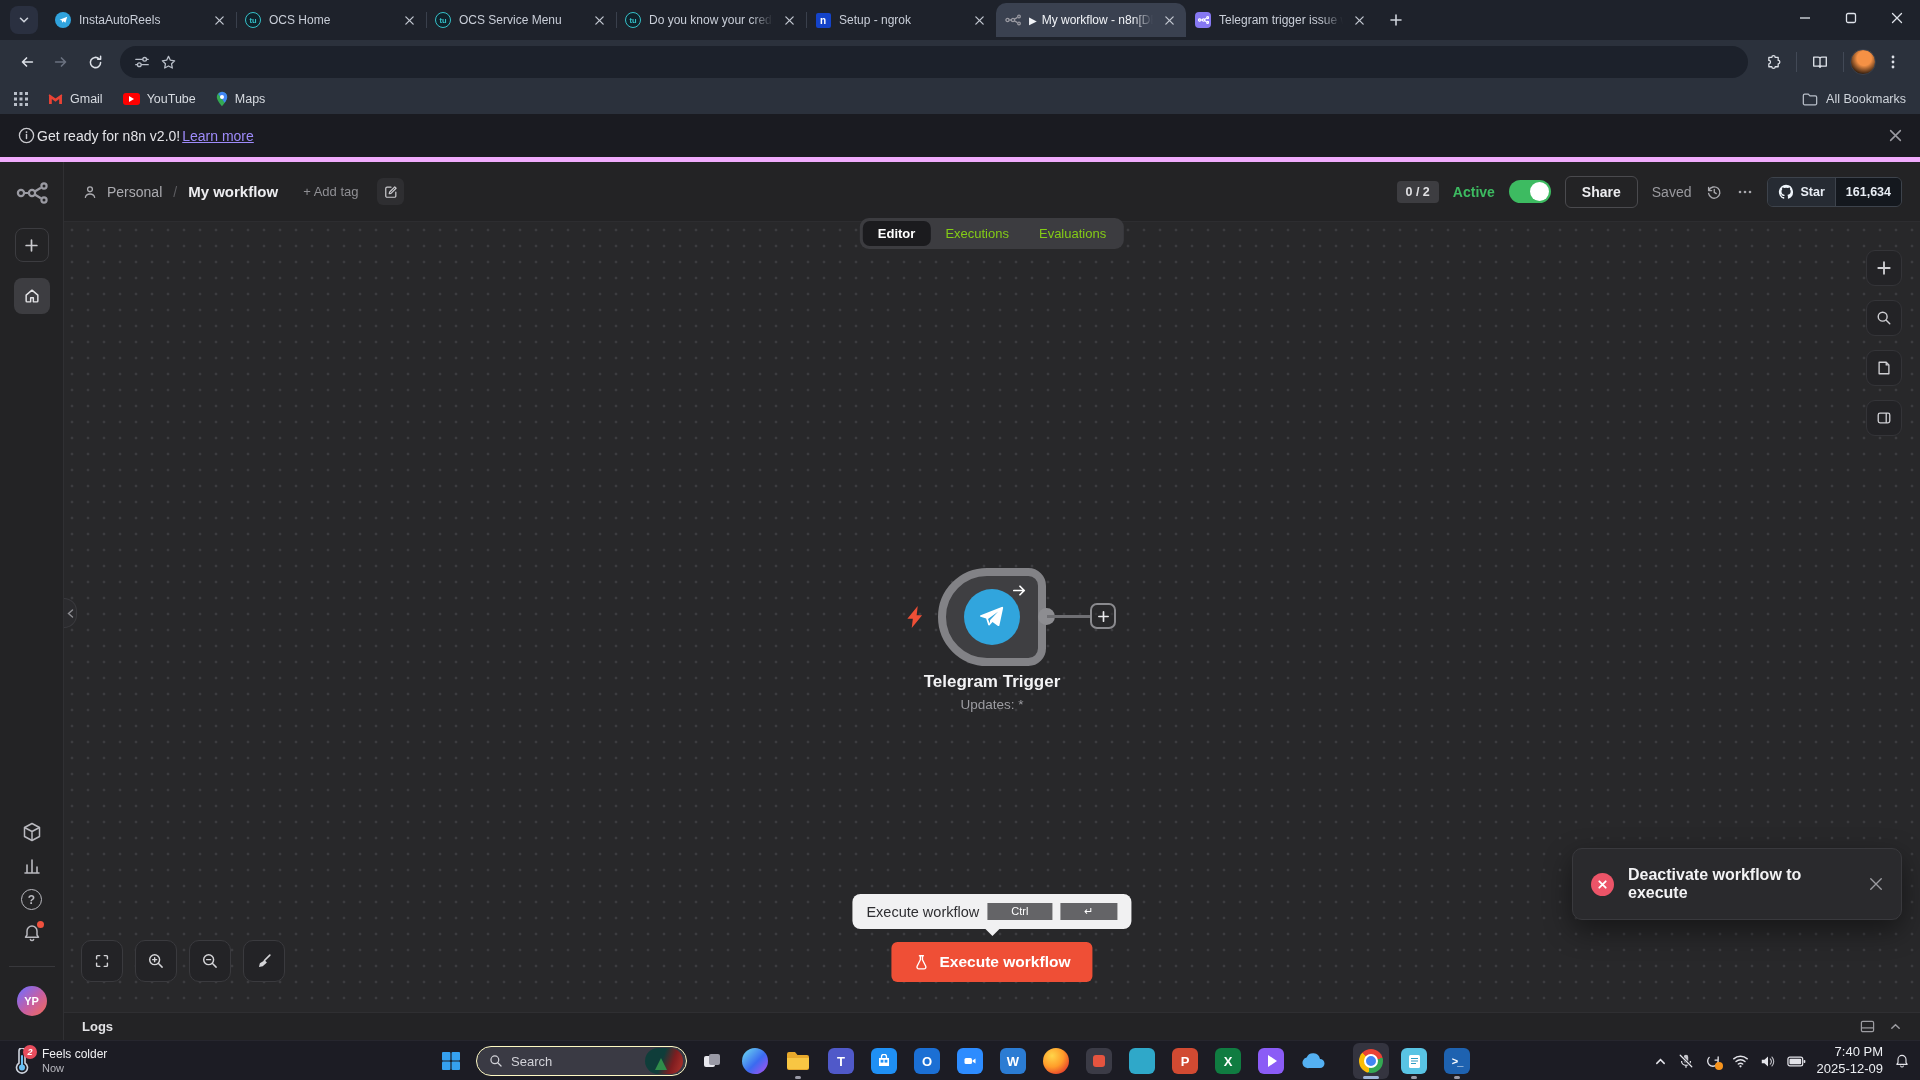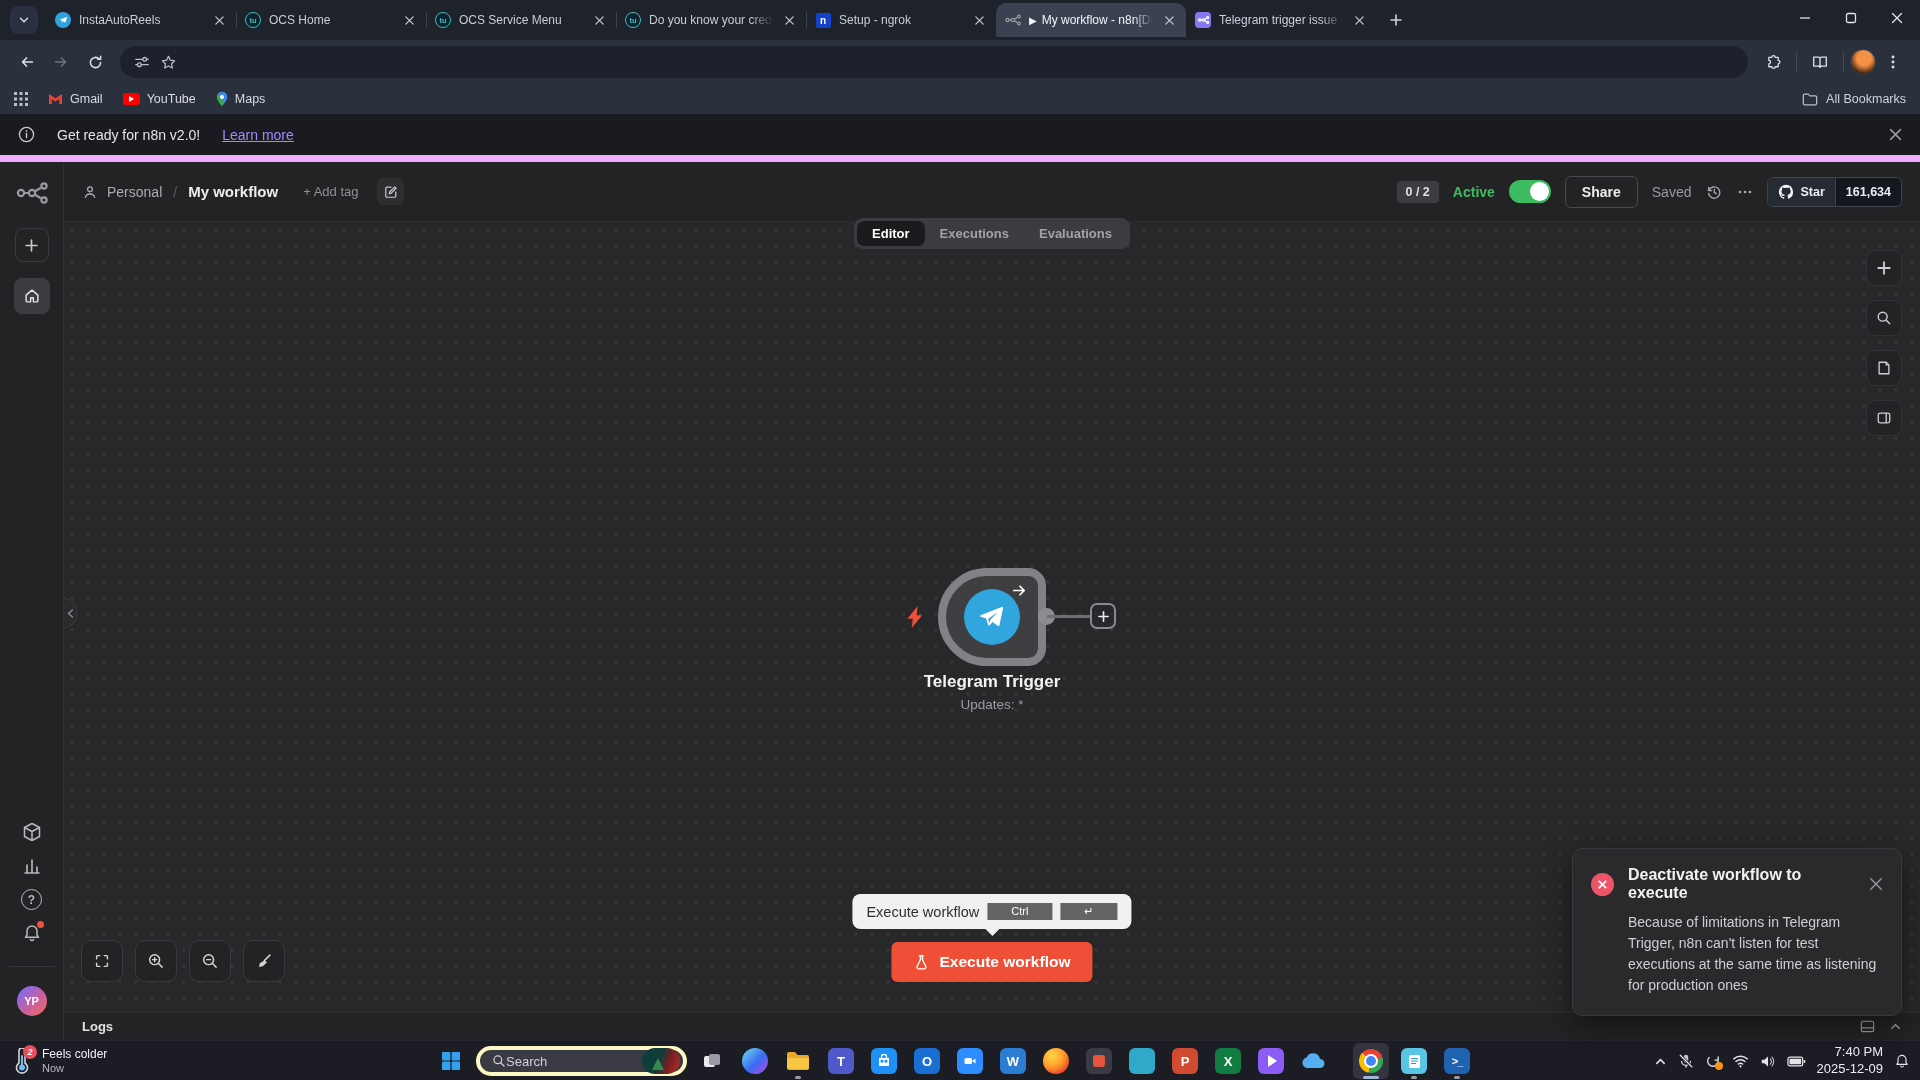--- a/index.html
+++ b/index.html
@@ -39,21 +39,21 @@
   .profile-avatar{width:26px;height:26px;border-radius:50%;background:radial-gradient(circle at 55% 35%,#f59145 0 35%,#23150b 80%);border:1px solid #3a404c;flex:none}
 
   
   #bmbar{height:30px;background:#2b313c;display:flex;align-items:center;padding:0 14px;gap:20px;font-size:12.5px;color:#d7dbe1}
   .bm{display:flex;align-items:center;gap:7px}
   #bmbar .right{margin-left:auto;display:flex;align-items:flex-start;gap:8px;color:#cfd4db}
   .yt-icon{width:17px;height:12px;background:#f00;border-radius:3px;display:grid;place-items:center}
   .yt-icon i{width:0;height:0;border-left:5px solid #fff;border-top:3px solid transparent;border-bottom:3px solid transparent}
 
   
-  #banner{height:48px;background:#1a1b21;border-bottom:7px solid #f0abfc;display:flex;align-items:center;padding:0 18px;font-size:14px;color:#e4e4e8;gap:22px}
+  #banner{height:48px;background:#1a1b21;border-bottom:5px solid #f0abfc;display:flex;align-items:center;padding:0 18px;font-size:14px;color:#e4e4e8;gap:2px}
   .banner-link{color:var(--link-purple);text-decoration:underline;cursor:pointer}
   .banner-close{margin-left:auto;color:#9a9aa1}
 
   
   #app{display:flex;height:878px}
   #side{width:64px;background:#232325;border-right:1px solid #303033;display:flex;flex-direction:column;align-items:center;flex:none}
   .side-logo{margin-top:20px;color:#9a9aa2}
   .side-plus{margin-top:24px;width:34px;height:34px;border:1px solid #3c3c40;border-radius:8px;display:grid;place-items:center;color:#c9c9cd}
   .side-home{margin-top:16px;width:36px;height:36px;background:#3d3d41;border-radius:8px;display:grid;place-items:center;color:#e3e3e6}
   .side-bottom{margin-top:auto;display:flex;flex-direction:column;align-items:center;gap:13px;color:#b9b9bf}
@@ -81,21 +81,21 @@
   .saved-label{color:#9a9a9f;font-size:14px}
   .iconbtn{color:#a9a9ae;display:grid;place-items:center}
   .star-widget{display:flex;height:30px;border:1px solid #3d434c;border-radius:6px;overflow:hidden;font-size:12.5px;font-weight:700;color:#e9eef5}
   .star-left{display:flex;align-items:center;gap:6px;padding:0 10px;background:#262b33;border-right:1px solid #3d434c}
   .star-right{display:flex;align-items:center;padding:12px 10px;background:#14181e}
 
   
   #canvas{flex:1;position:relative;background-color:#28282a;background-image:radial-gradient(#3c3c3f 1.2px,transparent 1.7px);background-size:16px 16px;overflow:visible}
 
   .switcher{position:absolute;top:-4px;left:50%;transform:translateX(-50%);background:#3c3c40;border-radius:9px;padding:3px;display:flex;z-index:6}
-  .sw-tab{padding:5px 15px;font-size:13px;color:#a3a3a3;border-radius:7px;font-weight:700}
+  .sw-tab{padding:5px 15px;font-size:13px;color:#84cc16;border-radius:7px;font-weight:400}
   .sw-tab.active{background:#1b1b1e;color:#fff;font-weight:700}
 
   .collapse-handle{position:absolute;left:0;top:376px;width:13px;height:30px;background:#2b2b2e;border:1px solid #3a3a3e;border-left:none;border-radius:0 15px 15px 0;display:grid;place-items:center;color:#8e8e93}
 
   .rail{position:absolute;right:18px;top:28px;display:flex;flex-direction:column;gap:14px}
   .rail-btn{width:36px;height:36px;background:#232326;border:1px solid #343438;border-radius:9px;display:grid;place-items:center;color:#cfcfd3}
 
   .cv-controls{position:absolute;left:17px;bottom:30px;display:flex;gap:12px}
   .cv-btn{width:42px;height:42px;background:#232326;border:1px solid #3a3a3e;border-radius:10px;display:grid;place-items:center;color:#d5d5d8}
 
@@ -137,21 +137,21 @@
   .thermo-wrap{position:relative;width:24px;height:26px}
   .weather-badge{position:absolute;right:-3px;top:-3px;width:14px;height:14px;border-radius:50%;background:#e84c5d;color:#fff;font-size:9px;font-weight:700;display:grid;place-items:center}
   .weather-txt{display:flex;flex-direction:column;line-height:1.25}
   .weather-title{font-size:12px;color:#f0f0f3}
   .weather-sub{font-size:11px;color:#b6b6bd}
   .tb-center{position:absolute;left:433px;top:0;height:40px;display:flex;align-items:center;gap:7px}
   .tb-item{width:36px;height:36px;display:grid;place-items:center;position:relative;border-radius:6px}
   .tb-item.open::after{content:'';position:absolute;bottom:0px;left:50%;transform:translateX(-50%);width:6px;height:3px;border-radius:2px;background:#9a9aa6}
   .tb-item.active-app{background:#34343f}
   .tb-item.active-app::after{content:'';position:absolute;bottom:0px;left:50%;transform:translateX(-50%);width:16px;height:3px;border-radius:2px;background:#9fb6d8}
-  .tb-search{width:211px;height:30px;background:#3a3a44;border:4px solid #fef9c3;border-radius:15px;display:flex;align-items:center;padding:0 3px 0 12px;color:#d2d2d8;font-size:13px}
+  .tb-search{width:211px;height:30px;background:#3a3a44;border:1px solid #fef9c3;border-radius:15px;display:flex;align-items:center;gap:8px;padding:0 3px 0 12px;color:#d2d2d8;font-size:13px}
   .tb-search-img{margin-left:auto;width:38px;height:26px;border-radius:13px;background:linear-gradient(110deg,#0f3d3a 0 45%,#7e1d20 70%,#b3342c);position:relative;overflow:hidden}
   .tb-search-img i{position:absolute;left:10px;bottom:4px;width:0;height:0;border-left:6px solid transparent;border-right:6px solid transparent;border-bottom:12px solid #2f8c4a}
   .appicon{width:26px;height:26px;border-radius:6px;display:grid;place-items:center;color:#fff;font-weight:700;font-size:13px}
   .ai-copilot{border-radius:50%;background:linear-gradient(135deg,#6ee0f0,#3b6af0 55%,#b44ff0)}
   .ai-teams{background:#5059c9}
   .ai-store{background:#1f90f4}
   .ai-outlook{background:#1b6fd4}
   .ai-zoom{background:#2d8cff}
   .ai-word{background:#2b7cd3}
   .ai-firefox{border-radius:50%;background:radial-gradient(circle at 35% 30%,#ffd54a,#ff9d2a 45%,#e8482b 78%)}
@@ -664,21 +664,20 @@
                 <path d="M2.5 2.5l7 7M9.5 2.5l-7 7" stroke="#fff" stroke-width="2" stroke-linecap="round"></path>
               </svg>
             </span>
           <span class="toast-title">Deactivate workflow to execute</span>
           <span class="toast-close">
               <svg width="14" height="14" viewBox="0 0 12 12">
                 <path d="M1.5 1.5l9 9M10.5 1.5l-9 9" stroke="currentColor" stroke-width="1.2" stroke-linecap="round"></path>
               </svg>
             </span>
         </div>
-        <div class="toast-body">Because of limitations in Telegram Trigger, n8n can't listen for test executions at the same time as listening for production ones</div>
       </div>
     </div>
 
     <div id="logsbar">
       <span class="logs-label">Logs</span>
       <span class="logs-icons">
         <span>
             <svg width="15" height="15" viewBox="0 0 16 16">
               <rect x="1.5" y="2.5" width="13" height="11" rx="1.5" fill="none" stroke="currentColor" stroke-width="1.3"></rect>
               <path d="M1.5 9.5h13" stroke="currentColor" stroke-width="1.3"></path>

